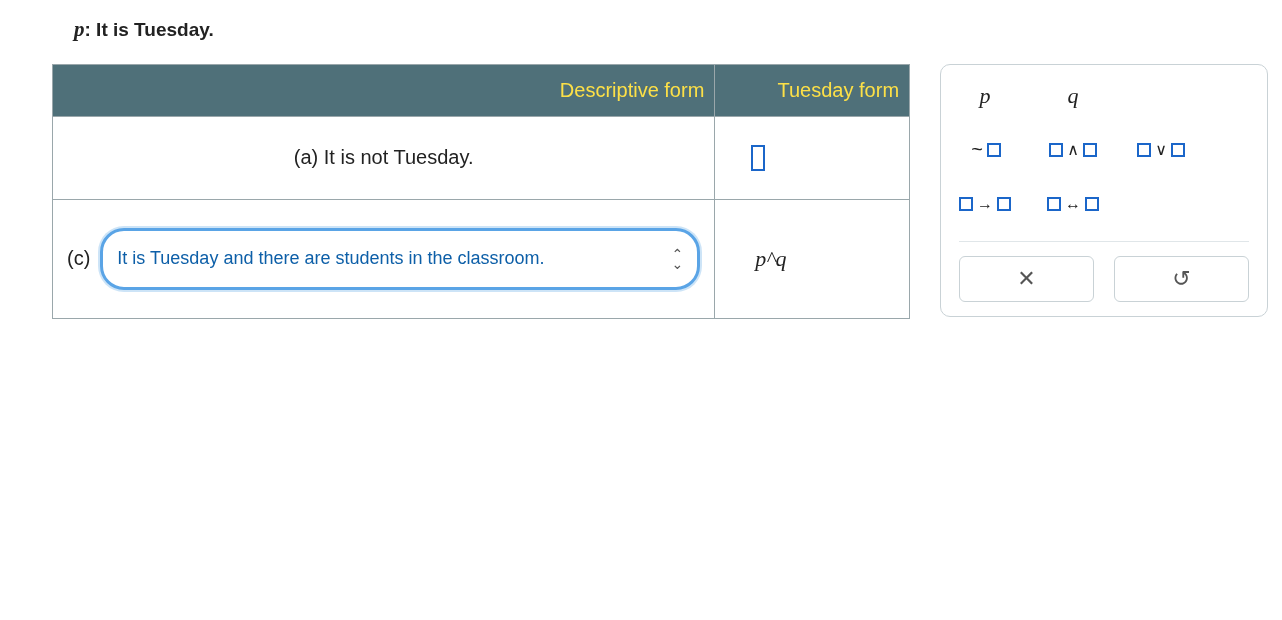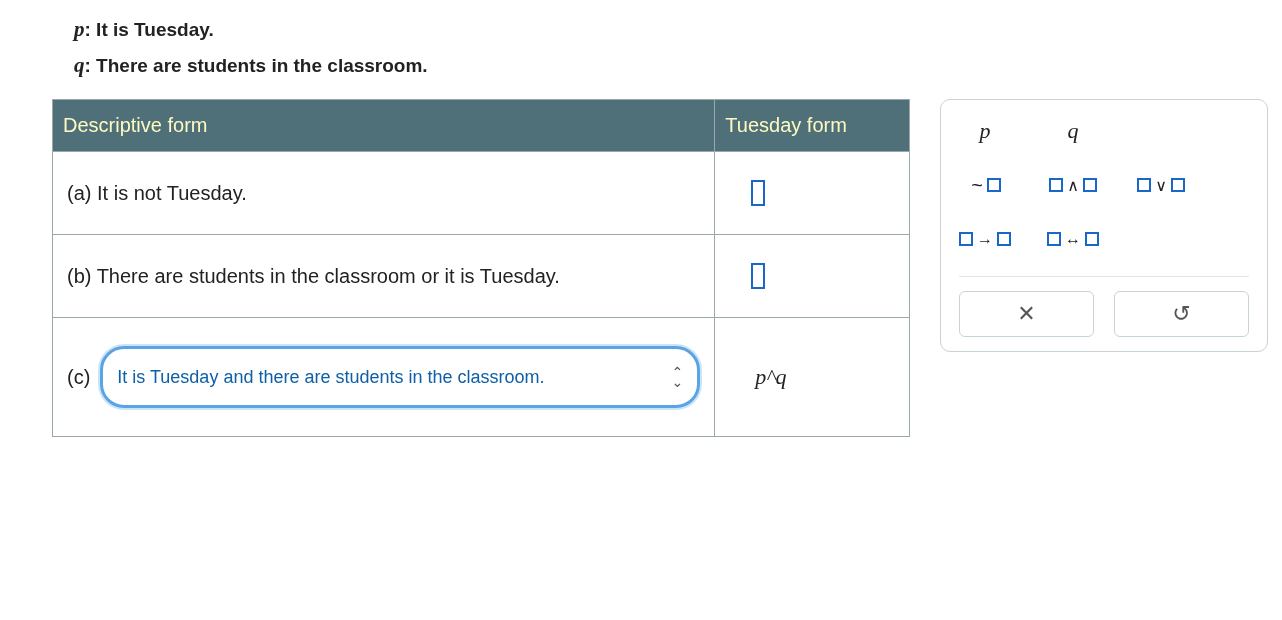--- a/index.html
+++ b/index.html
@@ -25,36 +25,36 @@
   .instr { margin: 18px 0 24px 0; font-size: 20px; }
 
   .row2 { display: flex; align-items: flex-start; gap: 30px; margin-left: 38px; }
 
   table.main {
     border-collapse: collapse;
     width: 870px;
   }
   table.main th {
     background: #4f7079;
-    color: #fef9c3;
+    color: #fde047;
     font-weight: normal;
     font-size: 20px;
     padding: 14px 10px;
     border: 1px solid #9aa7ab;
-    text-align: left;
+    text-align: right;
   }
   table.main th.desc { width: 620px; }
   table.main th.sym  { width: 250px; }
   table.main td {
     border: 1px solid #9aa7ab;
     padding: 28px 14px;
     font-size: 20px;
     vertical-align: middle;
   }
-  table.main td.dcell { text-align: left; border-radius: 16px; }
+  table.main td.dcell { text-align: center; border-radius: 16px; }
   table.main td.scell { text-align: left; }
 
   .blank-box {
     display: inline-block;
     width: 14px; height: 26px;
     border: 2px solid #1b66c9;
     margin-left: 22px;
     vertical-align: middle;
   }
 
@@ -119,23 +119,20 @@
 </style>
 </head>
 <body>
 
 <div class="wrap">
   <div class="truncated" style="visibility:hidden;height:0;">Consider statements p and q.</div>
 
   <div class="defs">
     <div>
       <span class="pvar">p</span><span>: It is Tuesday.</span>
-    </div>
-    <div>
-      <span class="qvar">q</span><span>: There are students in the classroom.</span>
     </div>
   </div>
 
 
   <div class="row2">
     <table class="main">
       <thead>
         <tr>
           <th class="desc">Descriptive form</th>
           <th class="sym">Tuesday form</th>
@@ -146,29 +143,20 @@
           <td class="dcell">
             <span>(a)</span>
             <span>It is not Tuesday.</span>
           </td>
           <td class="scell">
             <span class="blank-box"></span>
           </td>
         </tr>
         <tr>
           <td class="dcell">
-            <span>(b)</span>
-            <span>There are students in the classroom or it is Tuesday.</span>
-          </td>
-          <td class="scell">
-            <span class="blank-box"></span>
-          </td>
-        </tr>
-        <tr>
-          <td class="dcell">
             <div class="row-c">
               <span>(c)</span>
               <div class="selectish">
                 <span>It is Tuesday and there are students in the classroom.</span>
                 <span class="chev">
                   <span>⌃</span>
                     <span style="margin-top:-4px;">⌄</span>
                 </span>
               </div>
             </div>

